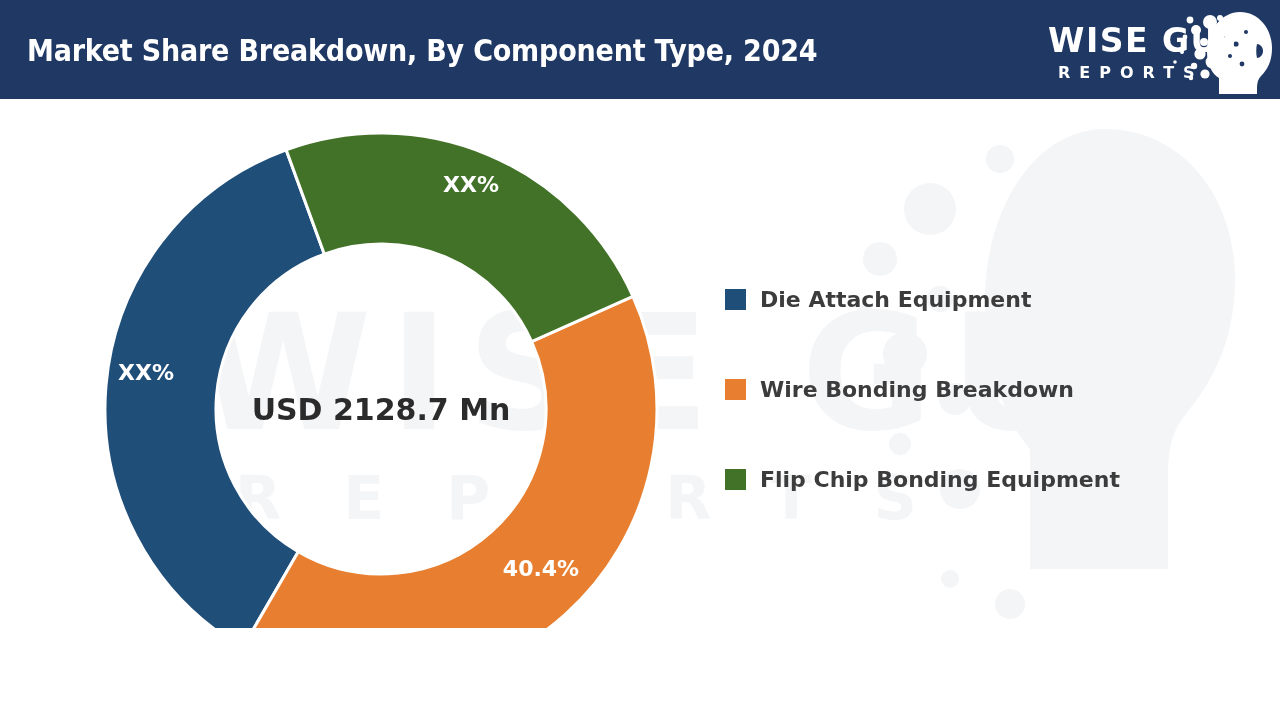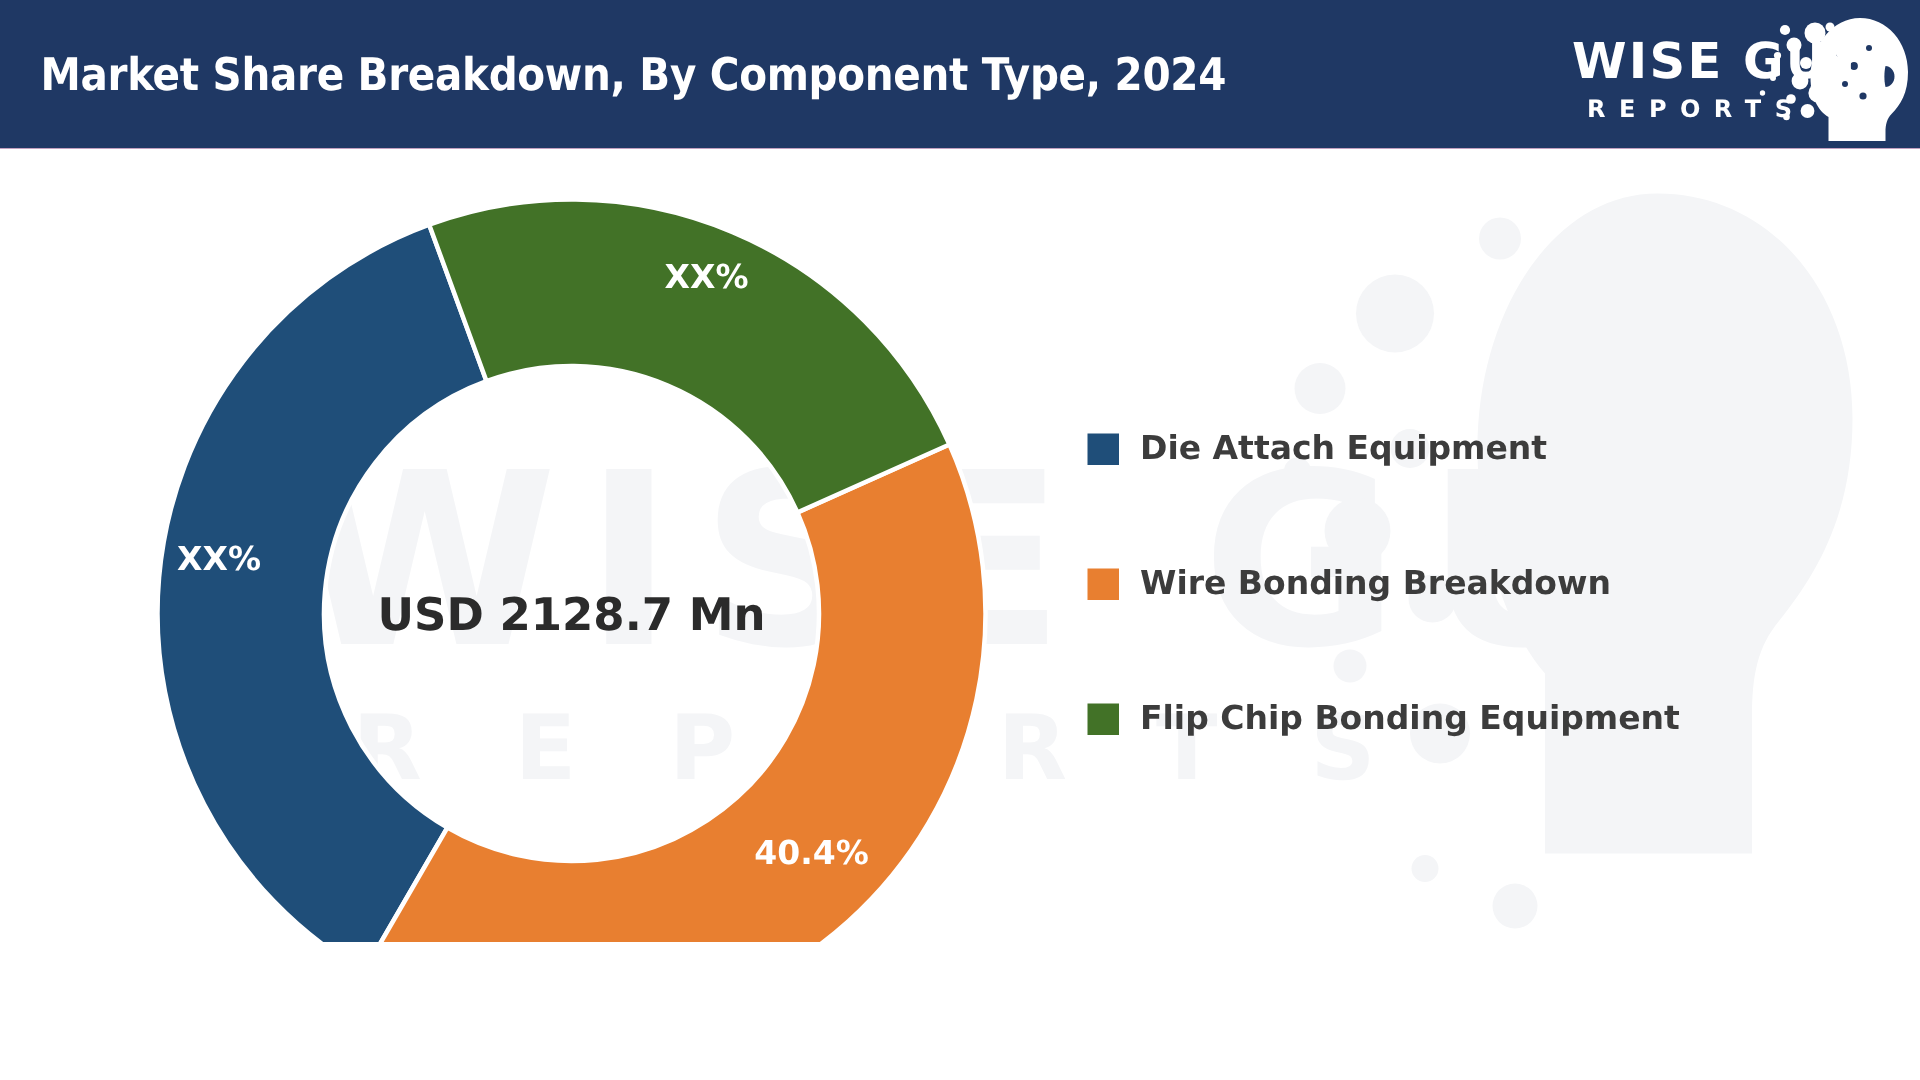--- a/index.html
+++ b/index.html
@@ -11,21 +11,21 @@
     height: 720px;
     background: #ffffff;
     font-family: "DejaVu Sans", "Liberation Sans", sans-serif;
     overflow: hidden;
     position: relative;
   }
   #page {
     position: relative;
     width: 1280px;
     height: 628px;
-    background: #ec4899;
+    background: #f9a8d4;
     overflow: hidden;
     text-align: right;
   }
 
   
   #header-bar {
     position: absolute;
     left: 0;
     top: 0;
     width: 1280px;

